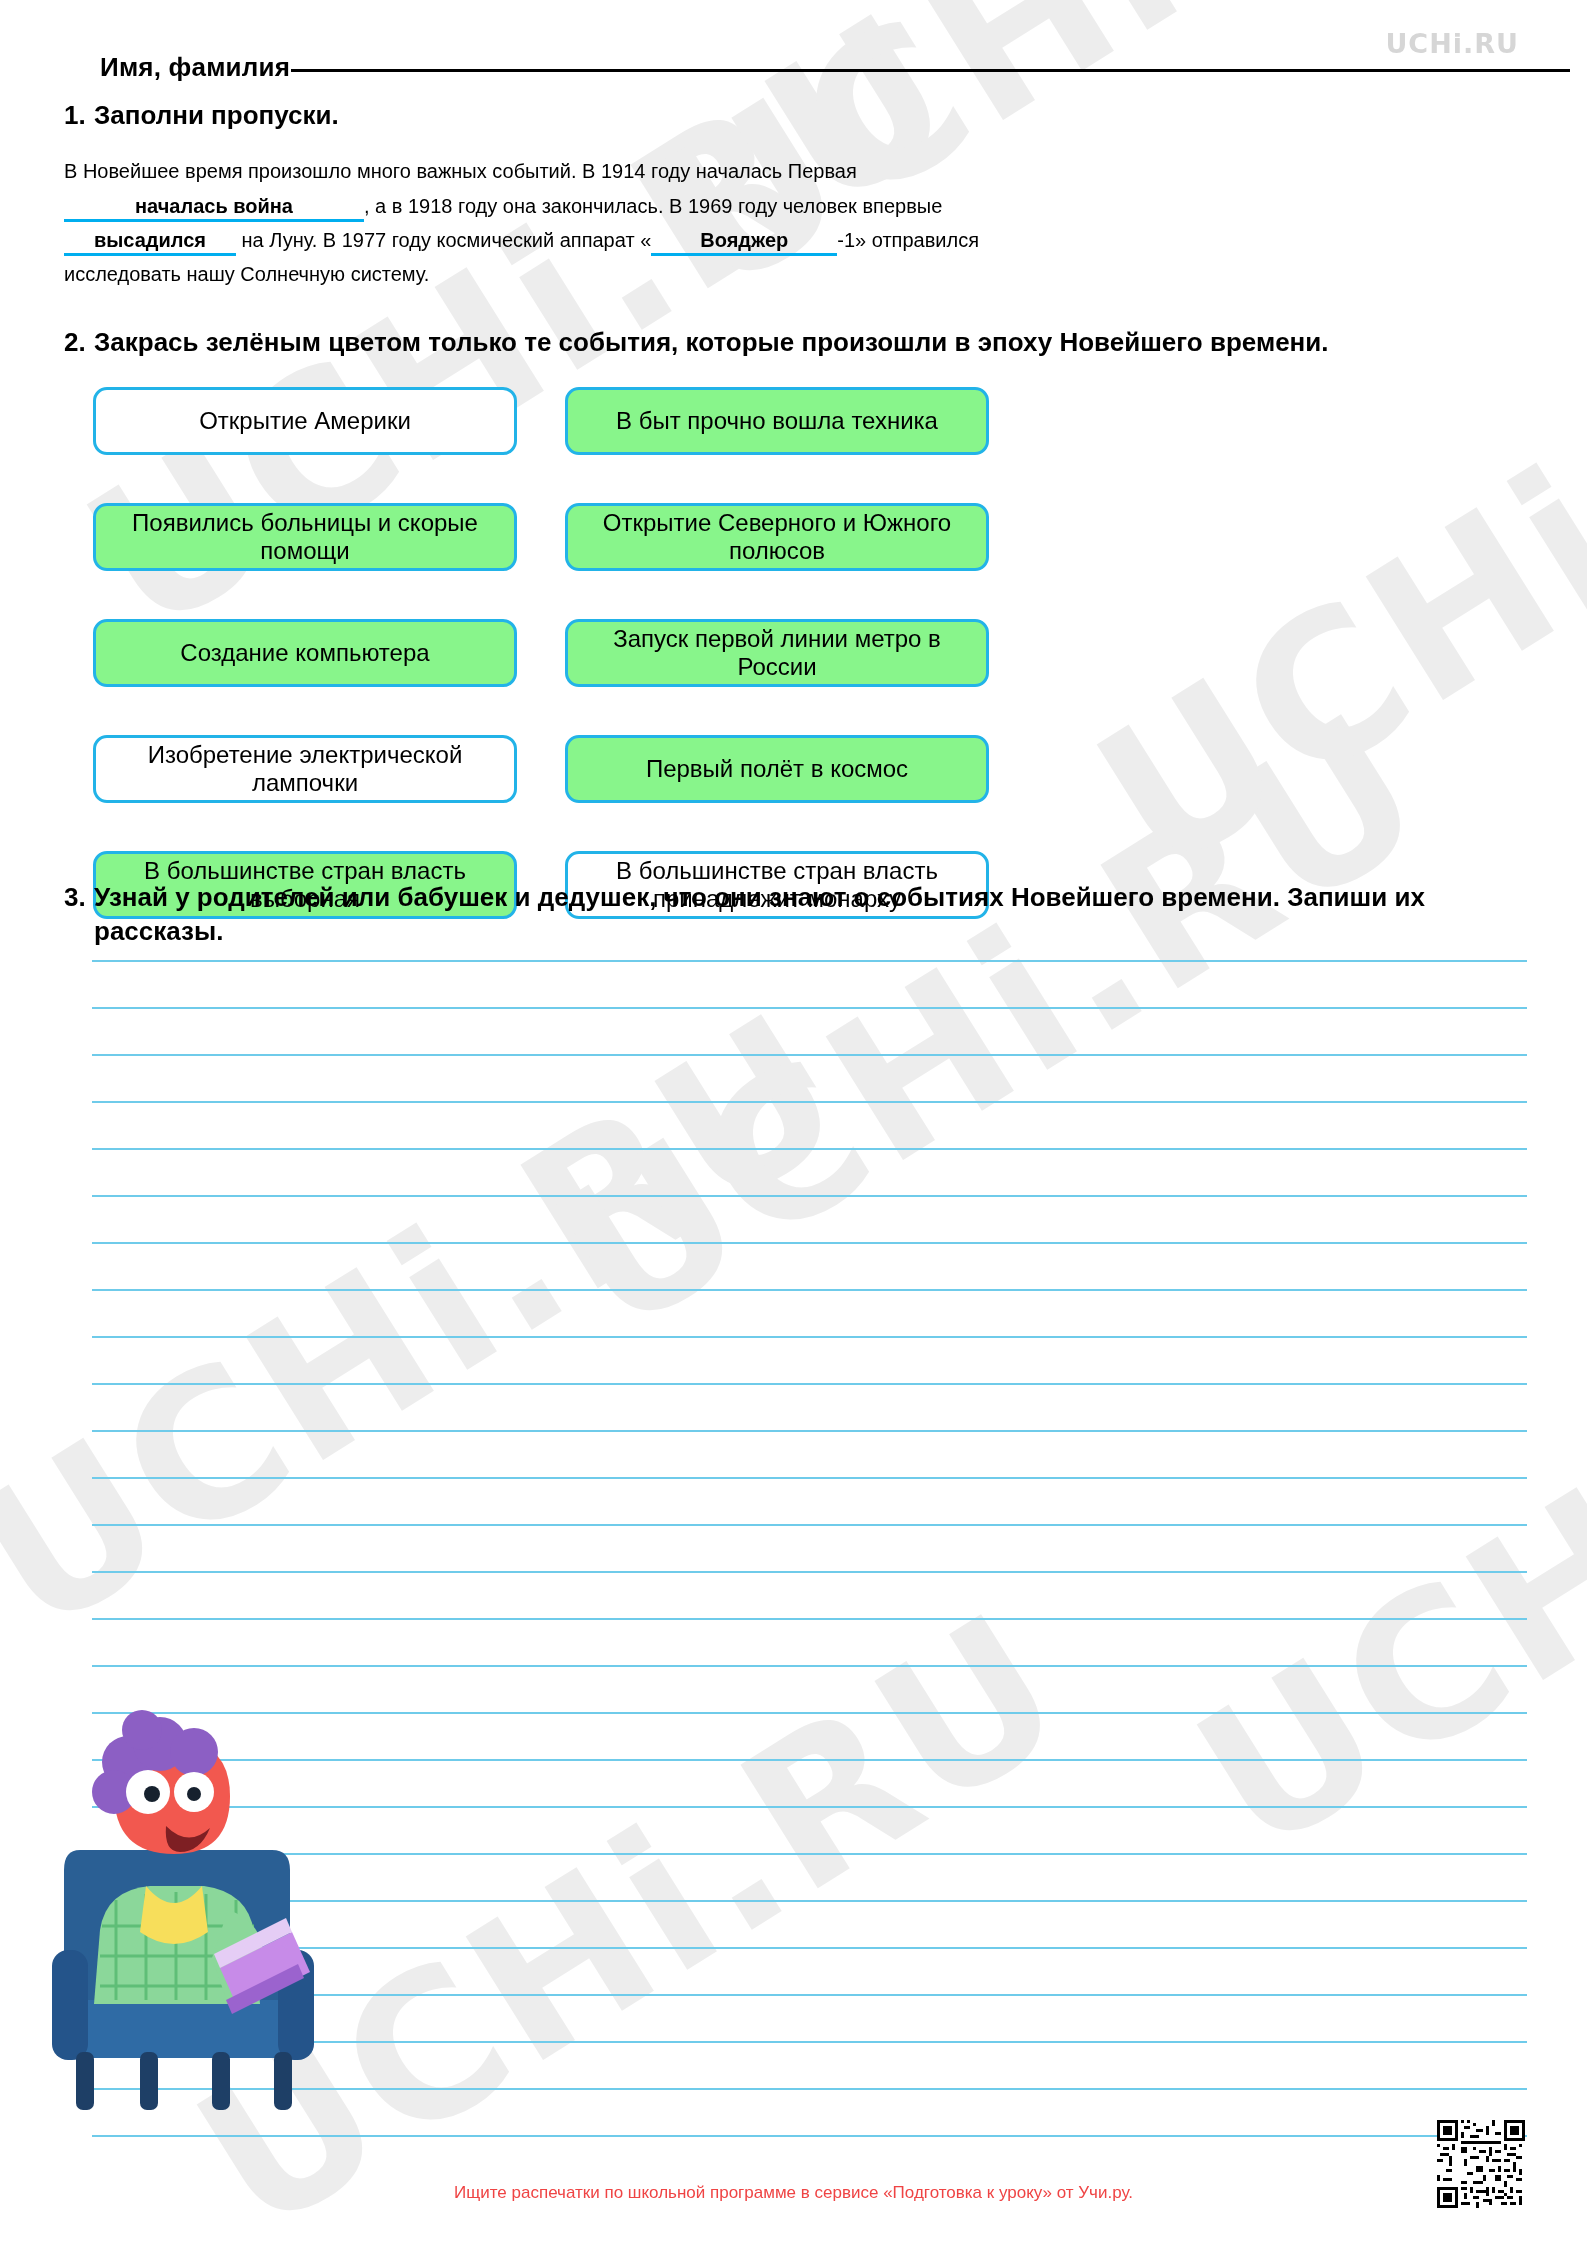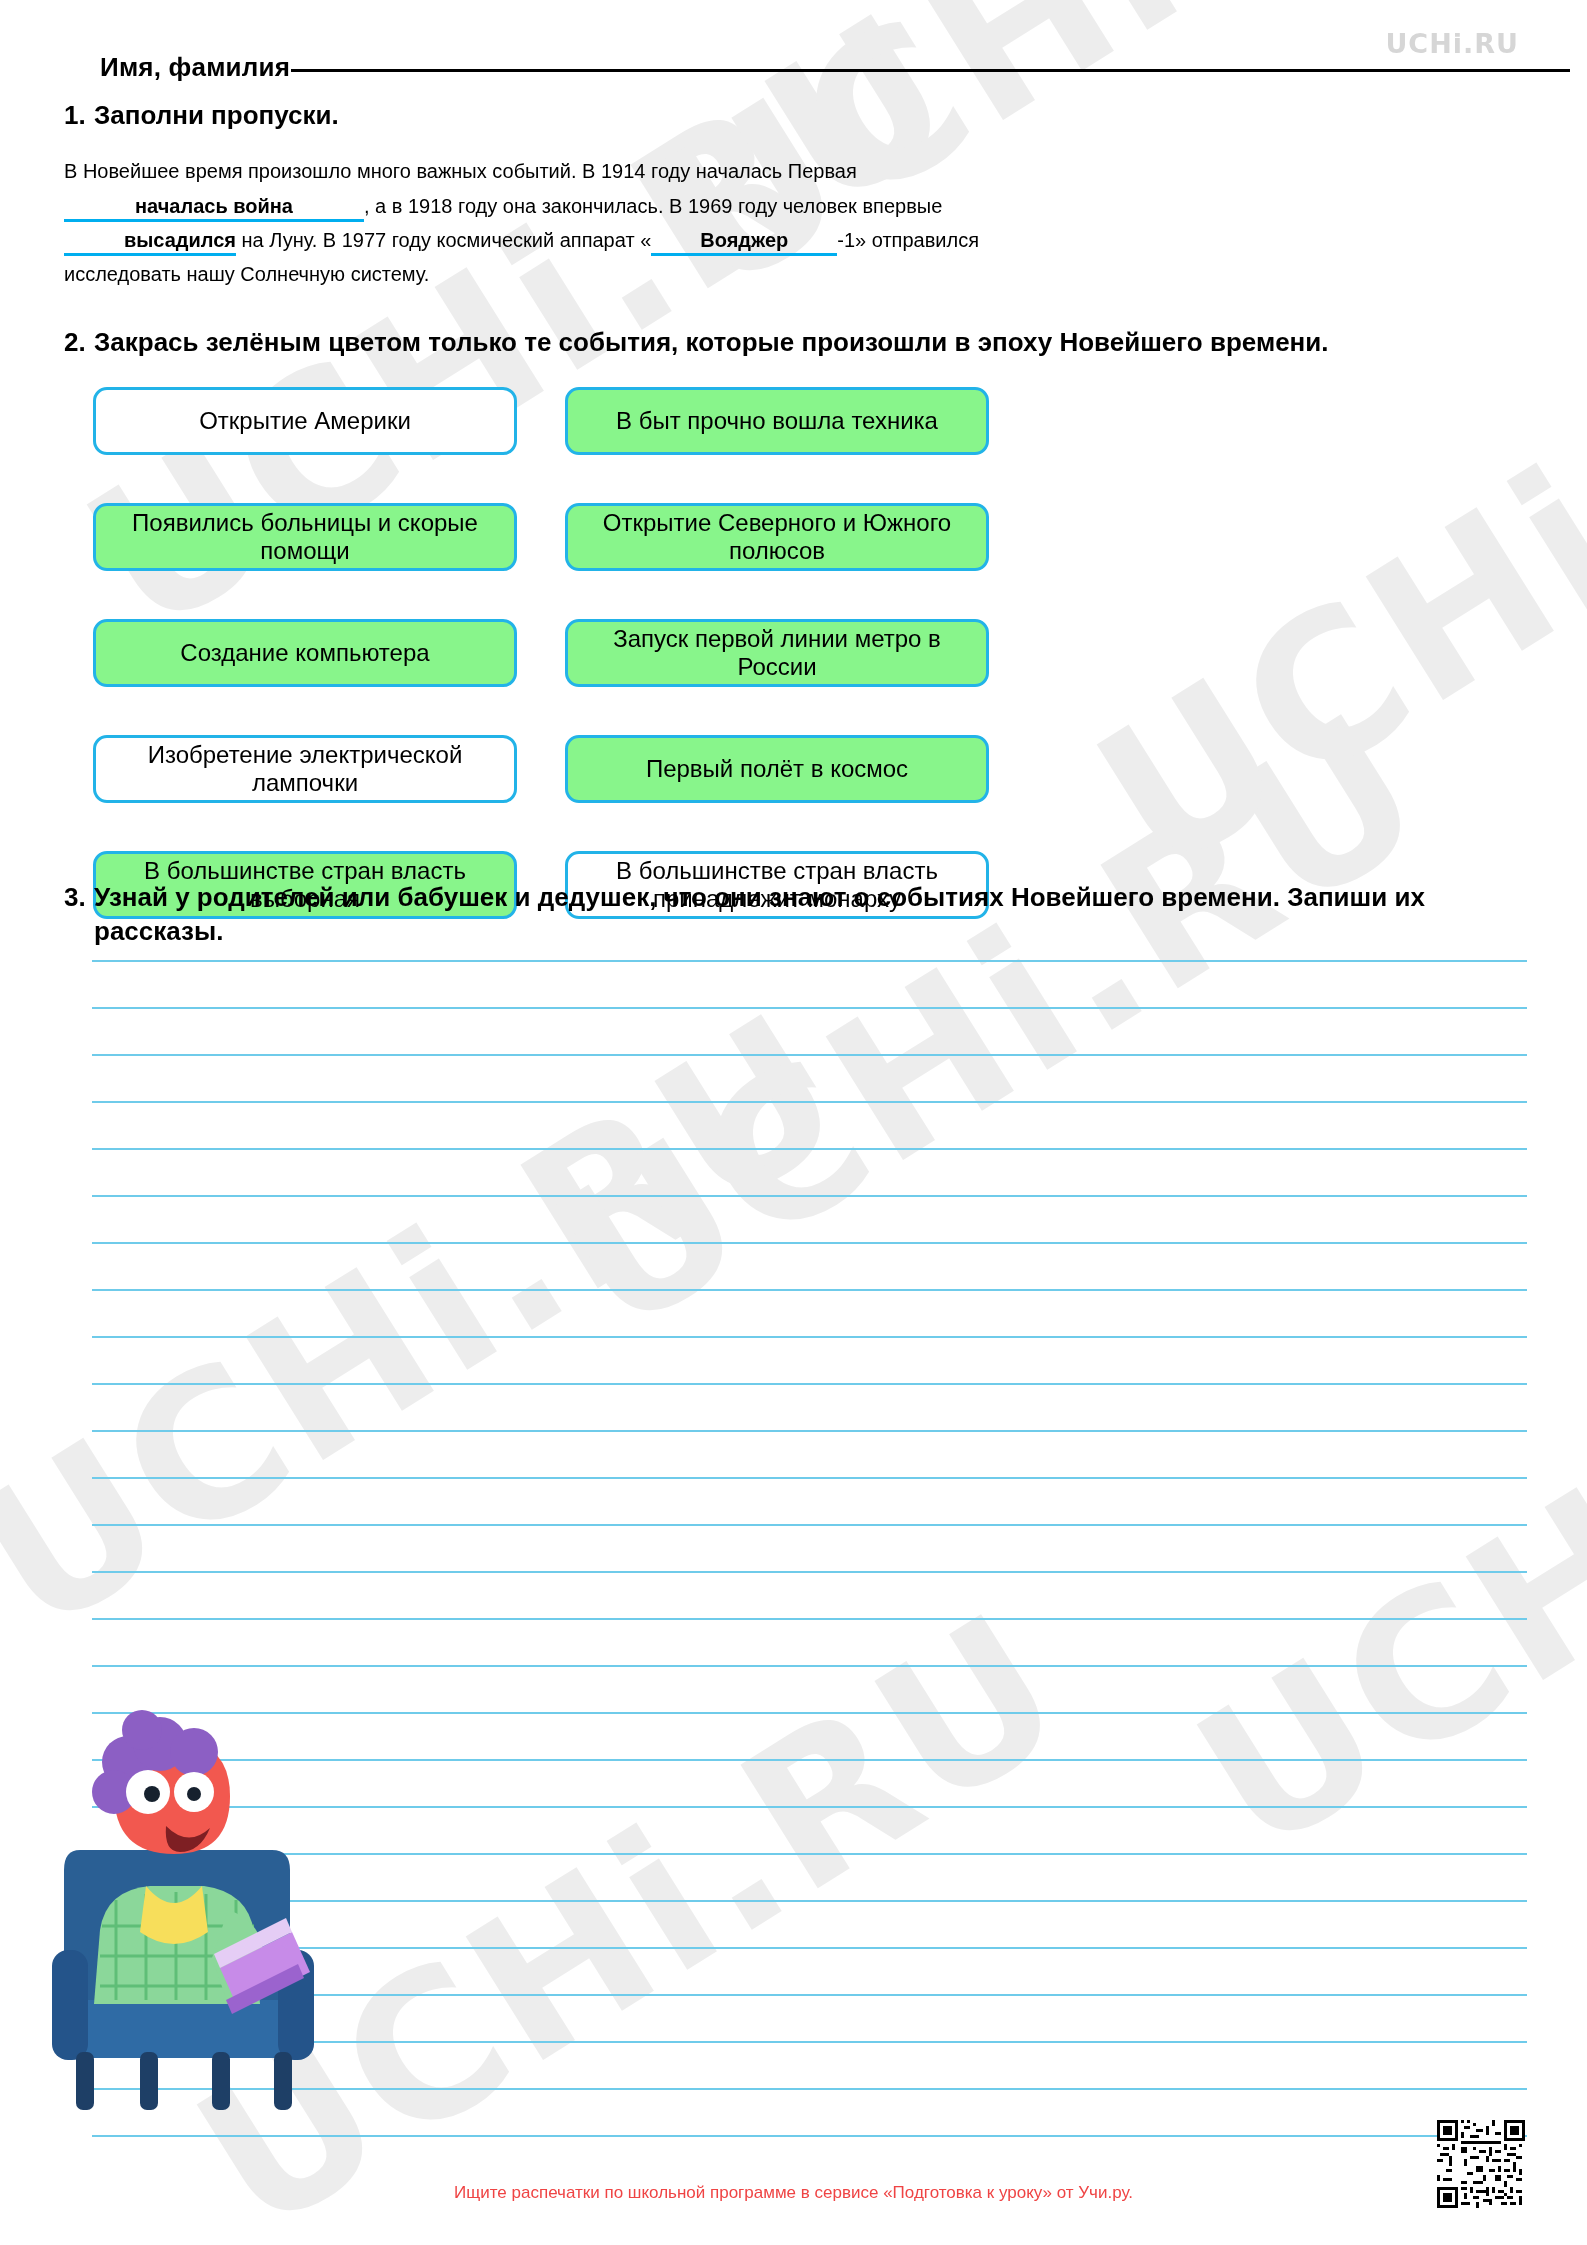--- a/index.html
+++ b/index.html
@@ -123,21 +123,21 @@
   .fill-line { white-space: nowrap; }
   .blank {
     display: inline-block;
     border-bottom: 3px solid #00AEEF;
     font-weight: 700;
     text-align: center;
     vertical-align: baseline;
     line-height: 1.25;
   }
   .blank-war   { width: 300px; }
-  .blank-land  { width: 172px; text-align: right; }
+  .blank-land  { width: 172px; }
   .blank-voy   { width: 186px; }
 
   
   #task2 { top: 325px; }
   .grid {
     margin-top: 28px;
     margin-left: 29px;
     display: grid;
     grid-template-columns: 424px 424px;
     column-gap: 104px;

